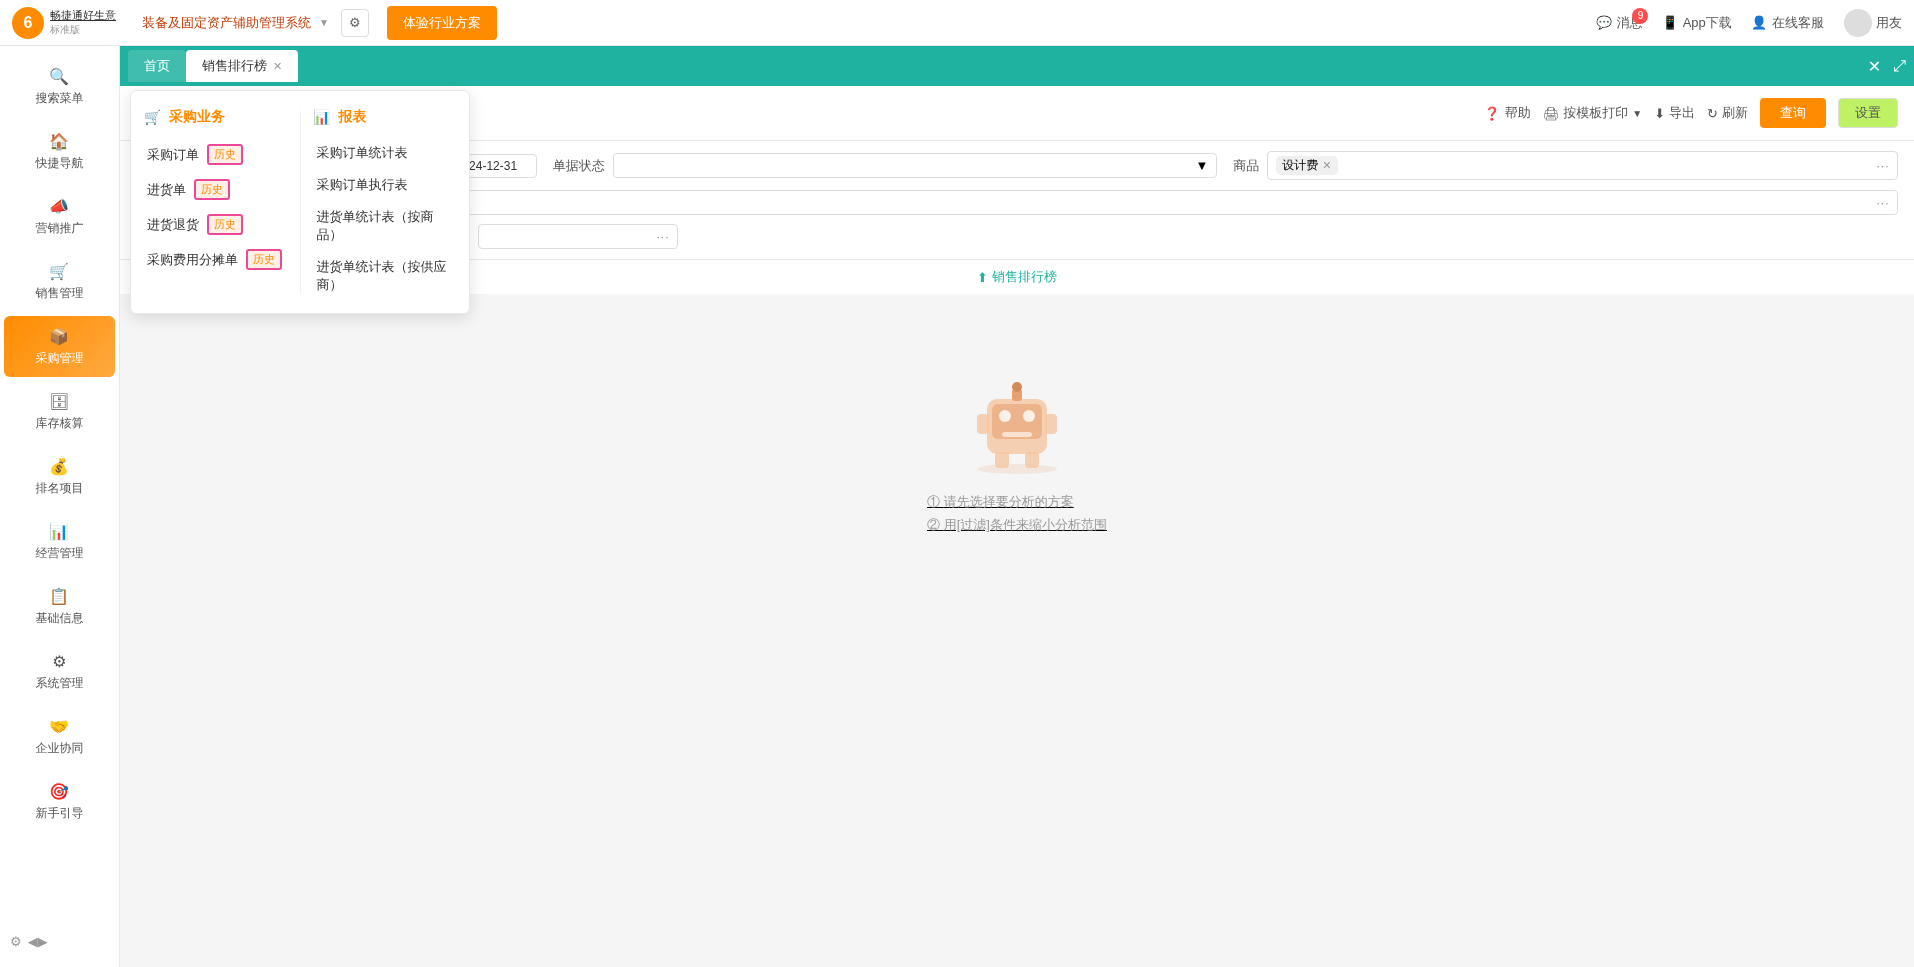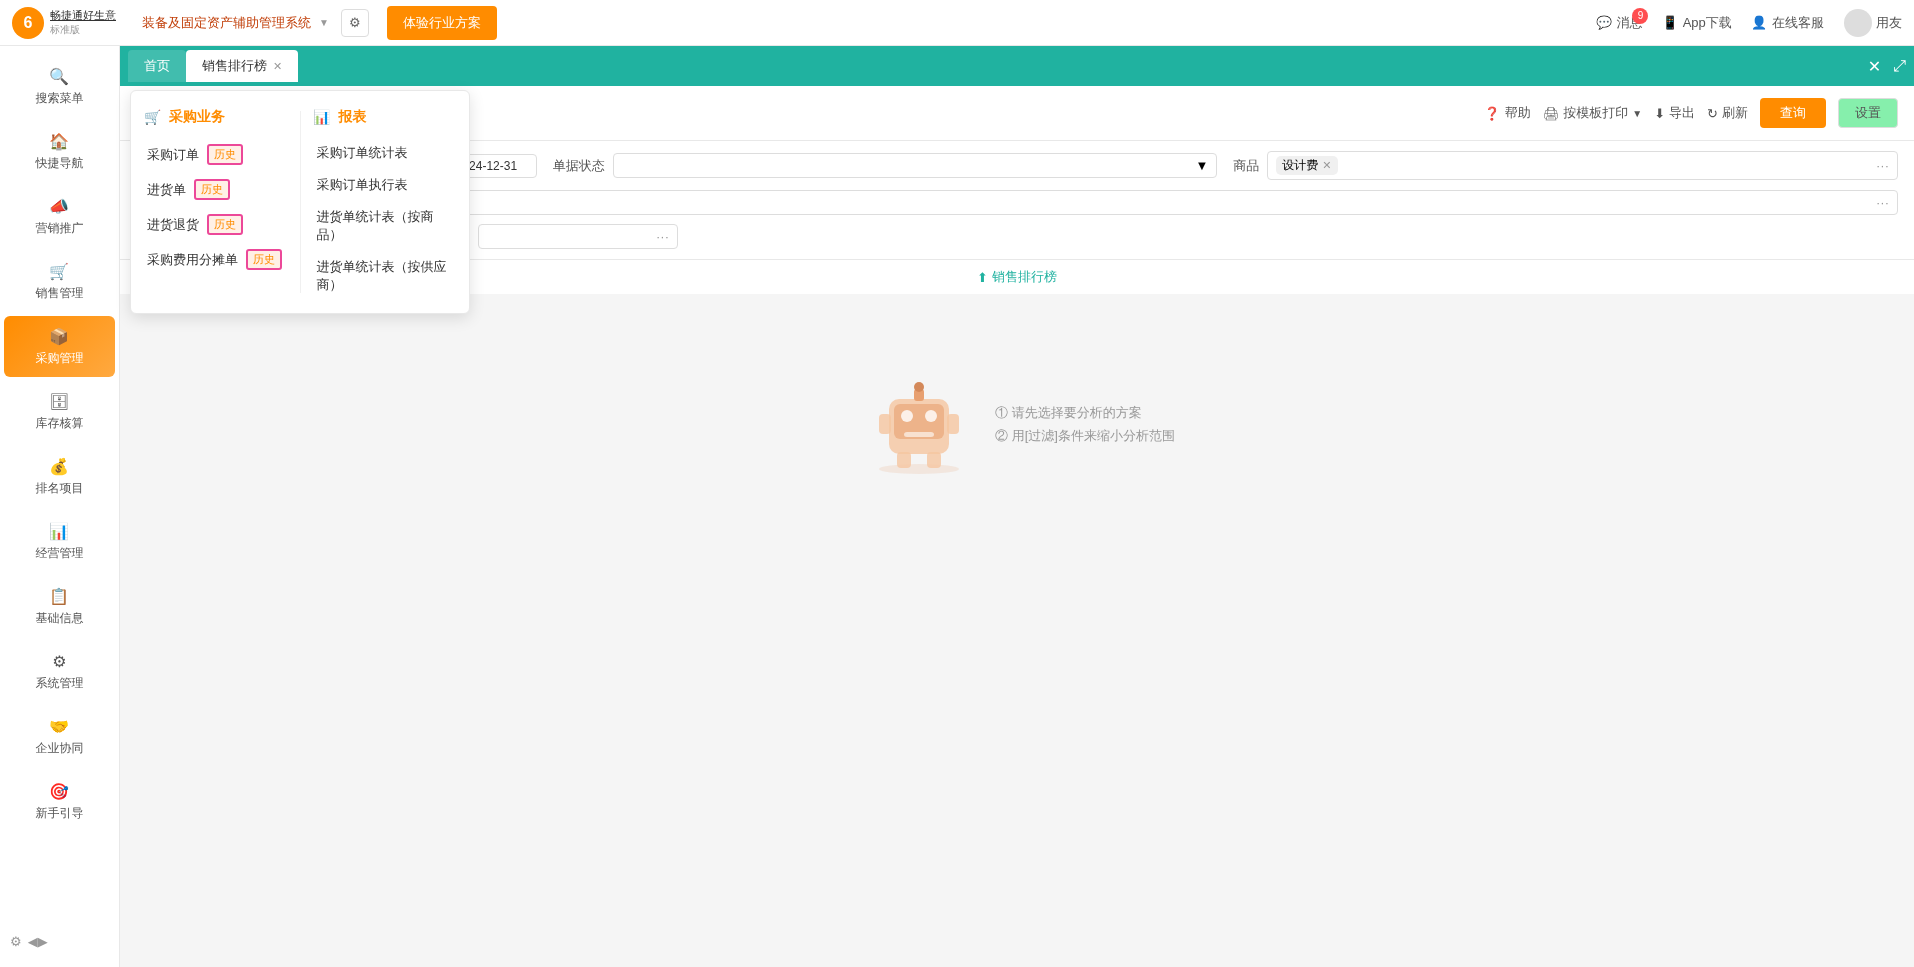--- a/index.html
+++ b/index.html
@@ -247,21 +247,21 @@
     .query-btn {
       background: #ff8c00;
       color: white;
       border: none;
       padding: 6px 20px;
       border-radius: 4px;
       cursor: pointer;
       font-size: 13px;
     }
     .settings-btn {
-      background: #86efac;
+      background: #bef264;
       color: #555;
       border: 1px solid #ddd;
       padding: 5px 16px;
       border-radius: 4px;
       cursor: pointer;
       font-size: 13px;
     }
 
     
     .filter-rows {
@@ -333,25 +333,26 @@
       color: #20b2a0;
       cursor: pointer;
       font-size: 13px;
       padding: 8px;
       background: white;
     }
 
     
     .empty-state {
       display: flex;
-      flex-direction: row;
+      flex-direction: column;
       align-items: center;
       justify-content: center;
       padding: 80px 0;
       gap: 16px;
+      text-decoration: underline;
     }
     .empty-illustration {
       width: 120px;
       height: 100px;
       position: relative;
     }
     .empty-text-list {
       list-style: none;
       color: #999;
       font-size: 13px;

